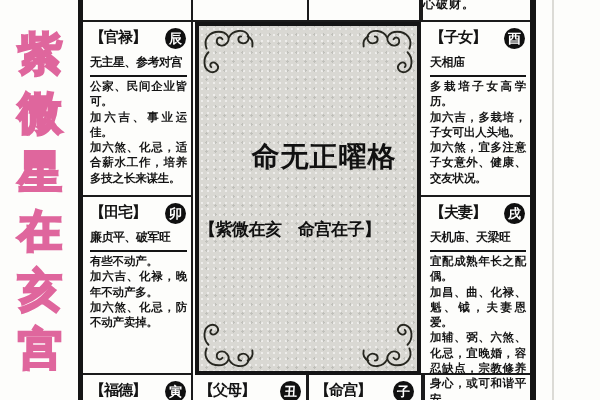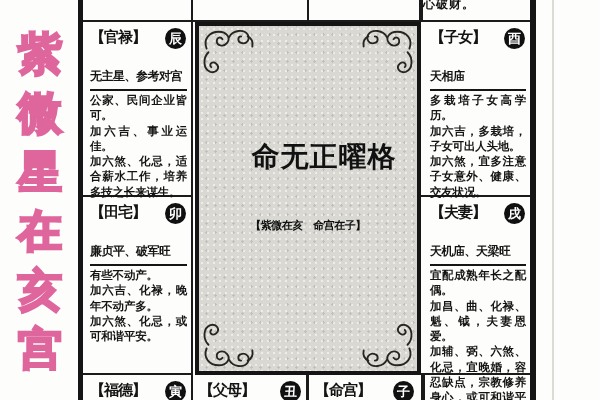--- a/index.html
+++ b/index.html
@@ -41,42 +41,42 @@
   .c-tianzhai{left:84px; top:197px;width:107px;height:176px;border-radius:17px;}
   .c-fuqi    {left:424px;top:197px;width:106px;height:176px;}
   .c-fude    {left:84px; top:375px;width:107px;height:25px;}
   .c-fumu    {left:193px;top:375px;width:113px;height:25px;}
   .c-ming    {left:309px;top:375px;width:110px;height:25px;}
   .c-xiongdi {left:425px;top:375px;width:105px;height:25px;margin-top:27px;}
   .cell-head{display:flex;justify-content:space-between;align-items:flex-start;height:22px;}
   .palace-name{font-size:15px;font-weight:800;letter-spacing:-1px;white-space:nowrap;}
   .branch{flex:0 0 auto;width:21px;height:21px;border-radius:50%;background:#101010;color:#fff;
           font-size:13px;line-height:21px;text-align:center;font-weight:700;margin-right:1px;}
-  .stars{font-size:12px;font-weight:700;letter-spacing:-0.5px;margin-top:16px;
+  .stars{font-size:12px;font-weight:700;letter-spacing:-0.5px;margin-top:2px;
          padding:2px 0 4px;border-bottom:2px solid #151515;}
   .body{margin-top:2px;font-size:11.5px;line-height:15.3px;font-weight:600;
         text-align:justify;letter-spacing:-0.2px;}
   .body p{margin:0;}
 
   
   .center-box{position:absolute;left:195px;top:22px;width:226px;height:353px;
               box-sizing:border-box;border:4px solid #151515;background-color:#d9d8d3;
               background-image:
                 radial-gradient(rgba(255,255,255,0.55) 1px, transparent 1.4px),
                 radial-gradient(rgba(105,105,100,0.22) 1px, transparent 1.4px);
               background-size:6px 6px, 9px 9px;background-position:0 0, 3px 4px;}
   .orn{position:absolute;width:56px;height:56px;}
   .orn-tl{left:2px;top:2px;}
   .orn-tr{right:2px;top:2px;transform:scaleX(-1);}
   .orn-bl{left:2px;bottom:2px;transform:scaleY(-1);}
   .orn-br{right:2px;bottom:2px;transform:scale(-1,-1);}
   .box-title{position:absolute;left:16px;top:112px;width:100%;text-align:center;
              font-size:28px;font-weight:800;letter-spacing:1px;color:#111;}
-  .box-subtitle{position:absolute;left:0;top:192px;width:100%;text-align:center;
-                font-size:11px;font-weight:800;letter-spacing:-0.5px;color:#111;}
+  .box-subtitle{position:absolute;left:0;top:192px;width:100%;text-align:left;
+                font-size:17px;font-weight:800;letter-spacing:-0.5px;color:#111;}
   .hidden-defs{position:absolute;width:0;height:0;overflow:hidden;}
 </style>
 </head>
 <body>
 
 <div class="stage">
 
   <svg class="hidden-defs" aria-hidden="true">
     <defs>
       <g id="corner-scroll" fill="none" stroke="#26261f" stroke-width="2" stroke-linecap="round">
@@ -141,21 +141,21 @@
 
   <div class="cell c-tianzhai">
     <div class="cell-head">
       <span class="palace-name">【田宅】</span>
       <span class="branch">卯</span>
     </div>
     <div class="stars">廉贞平、破军旺</div>
     <div class="body">
       <p>有些不动产。</p>
       <p>加六吉、化禄，晚年不动产多。</p>
-      <p>加六煞、化忌，或可和谐平安。</p>
+      <p>加六煞、化忌，防不动产卖掉。</p>
     </div>
   </div>
 
   <div class="cell c-fuqi">
     <div class="cell-head">
       <span class="palace-name">【夫妻】</span>
       <span class="branch">戌</span>
     </div>
     <div class="stars">天机庙、天梁旺</div>
     <div class="body">

